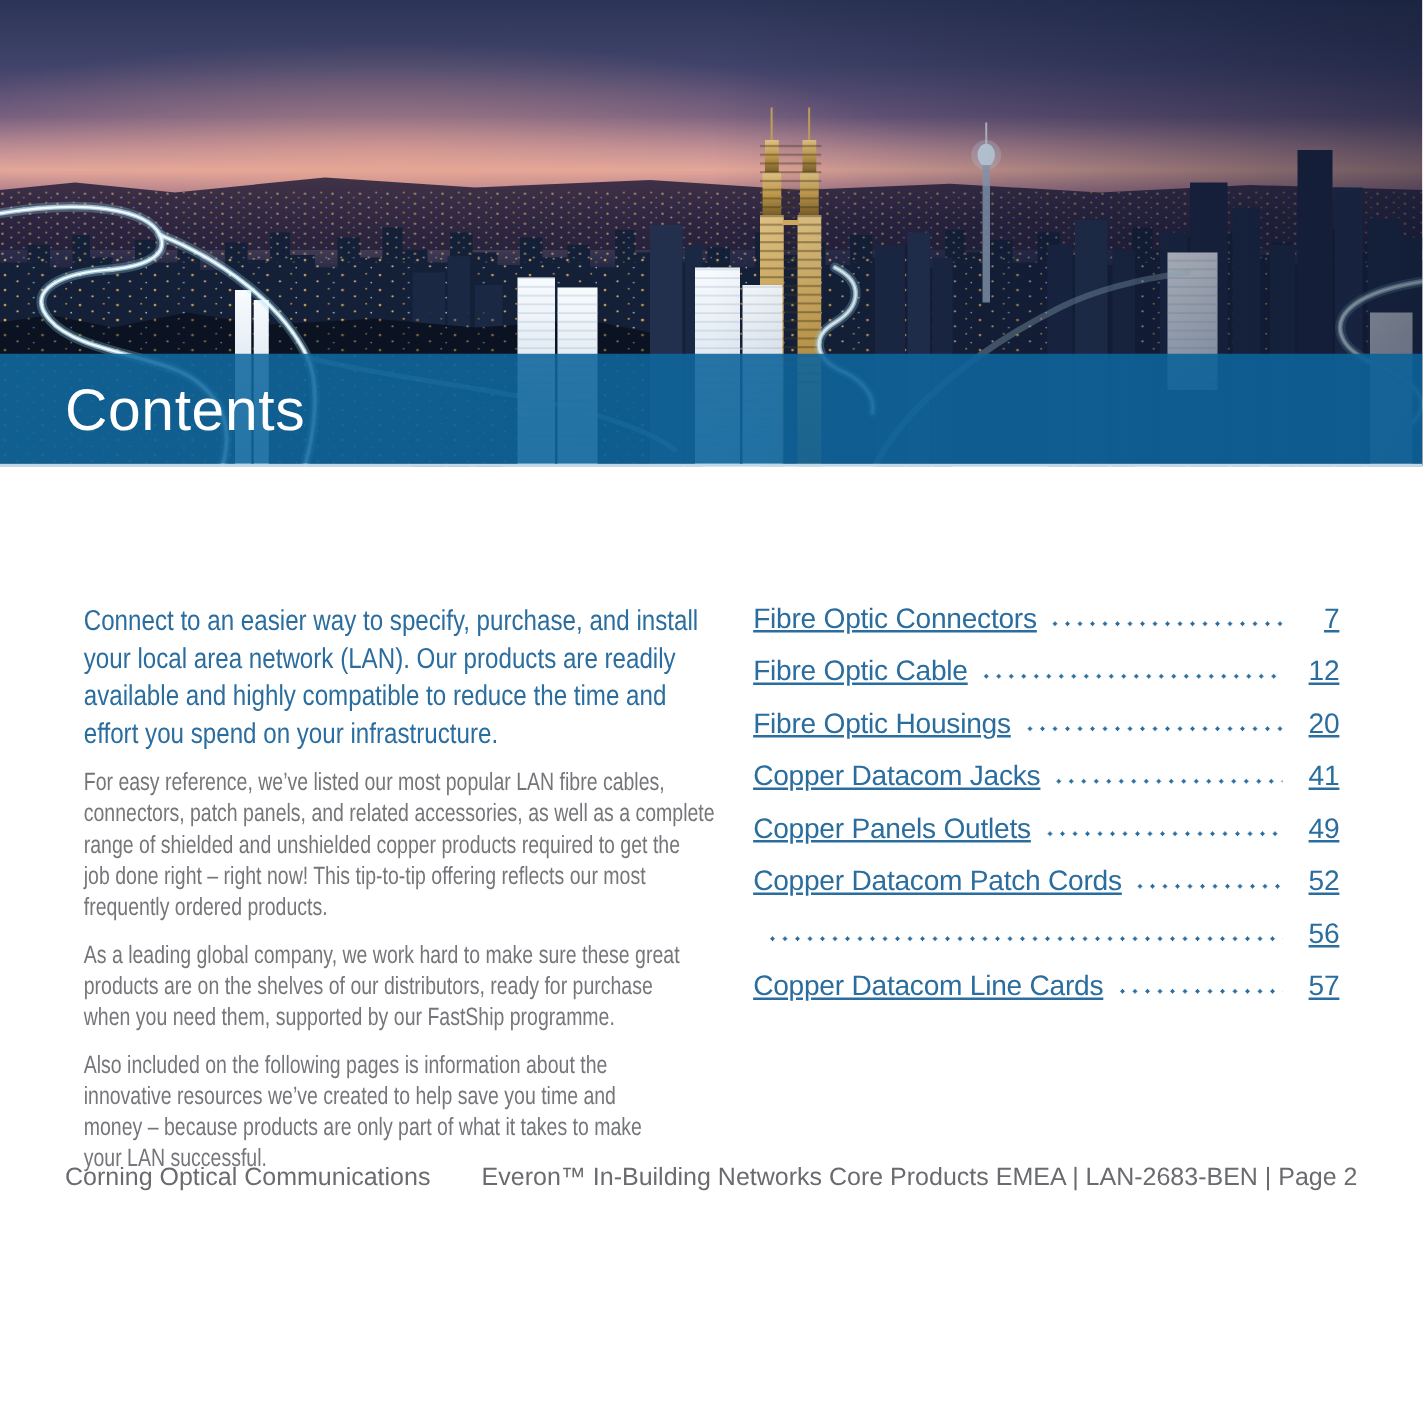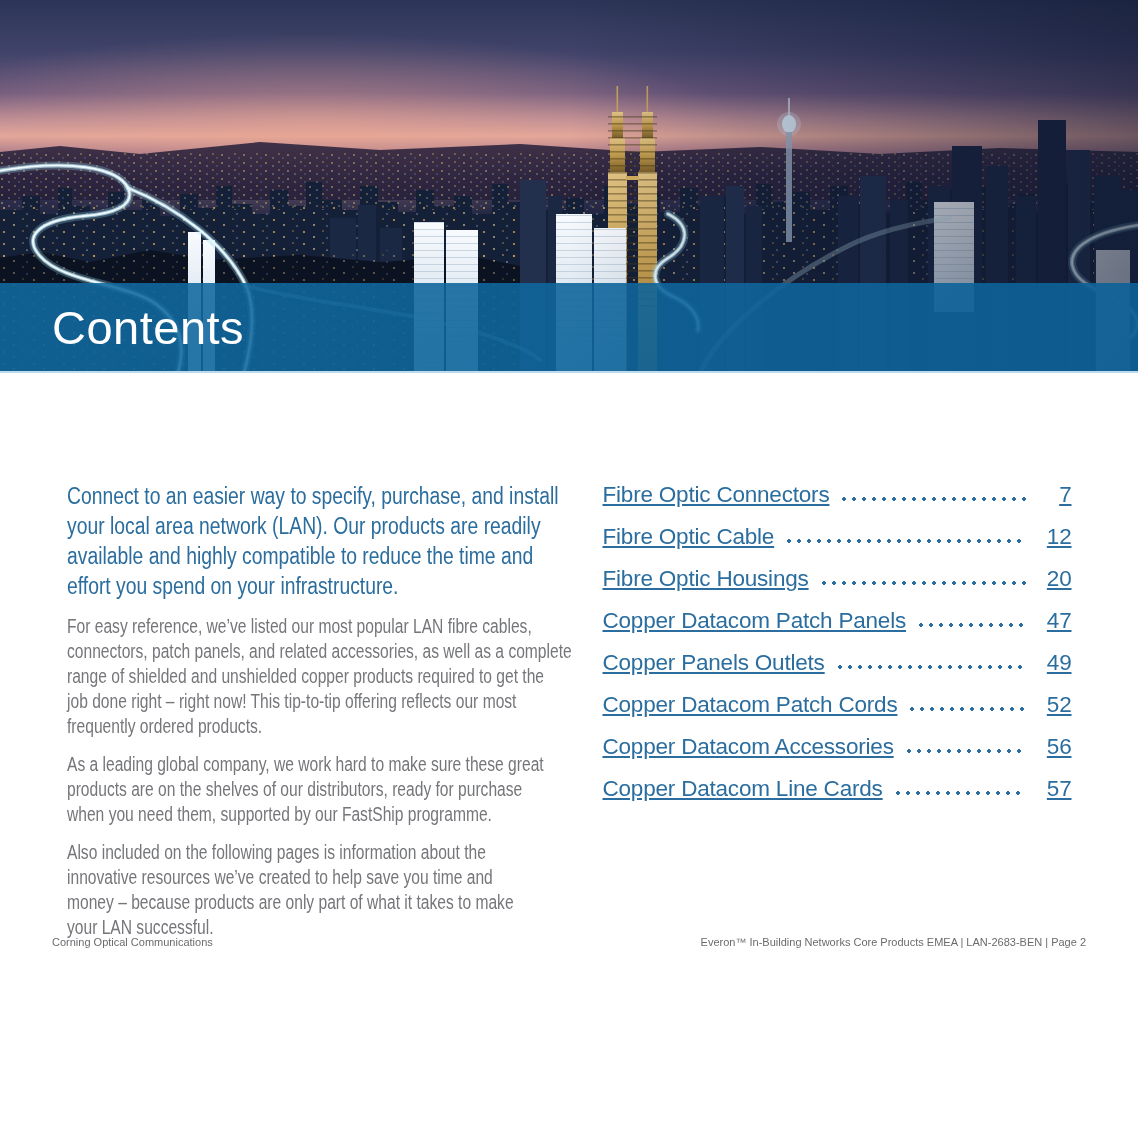--- a/index.html
+++ b/index.html
@@ -46,21 +46,21 @@
   .toc-dots{
     flex:1;height:9px;align-self:flex-end;margin:0 8px 4px 10px;
     background-image:radial-gradient(circle, var(--brand-blue,#2a6d9e) 1.6px, rgba(0,0,0,0) 1.7px);
     background-size:10px 10px;background-repeat:repeat-x;background-position:left bottom;
   }
   .toc-page{min-width:38px;text-align:right;white-space:nowrap;}
   
   .footer{
     position:absolute;top:932px;left:52px;width:1034px;
     display:flex;justify-content:space-between;
-    color:var(--footer-gray,#6a6b6e);font-size:11px;line-height:20px;
+    color:var(--footer-gray,#6a6b6e);font-size:20px;line-height:20px;
   }
   .footer span{white-space:nowrap;}
 </style>
 </head>
 <body>
 
 <div class="page">
 
   <div class="hero">
     <svg viewBox="0 0 1138 373" preserveAspectRatio="none" aria-hidden="true">
@@ -250,36 +250,35 @@
           <span class="toc-label">Fibre Optic Cable</span>
           <span class="toc-dots"></span>
           <span class="toc-page">12</span>
         </div>
         <div class="toc-row">
           <span class="toc-label">Fibre Optic Housings</span>
           <span class="toc-dots"></span>
           <span class="toc-page">20</span>
         </div>
         <div class="toc-row">
-          <span class="toc-label">Copper Datacom Patch Panels</span>
-          <span class="toc-dots"></span>
-          <span class="toc-page">47</span>
+          <span class="toc-label">Copper Datacom Jacks</span>
+          <span class="toc-dots"></span>
+          <span class="toc-page">41</span>
         </div>
         <div class="toc-row">
           <span class="toc-label">Copper Panels Outlets</span>
           <span class="toc-dots"></span>
           <span class="toc-page">49</span>
         </div>
         <div class="toc-row">
           <span class="toc-label">Copper Datacom Patch Cords</span>
           <span class="toc-dots"></span>
           <span class="toc-page">52</span>
         </div>
         <div class="toc-row">
-          <span class="toc-label">Copper Datacom Accessories</span>
           <span class="toc-dots"></span>
           <span class="toc-page">56</span>
         </div>
         <div class="toc-row">
           <span class="toc-label">Copper Datacom Line Cards</span>
           <span class="toc-dots"></span>
           <span class="toc-page">57</span>
         </div>
       </div>
   </div>

